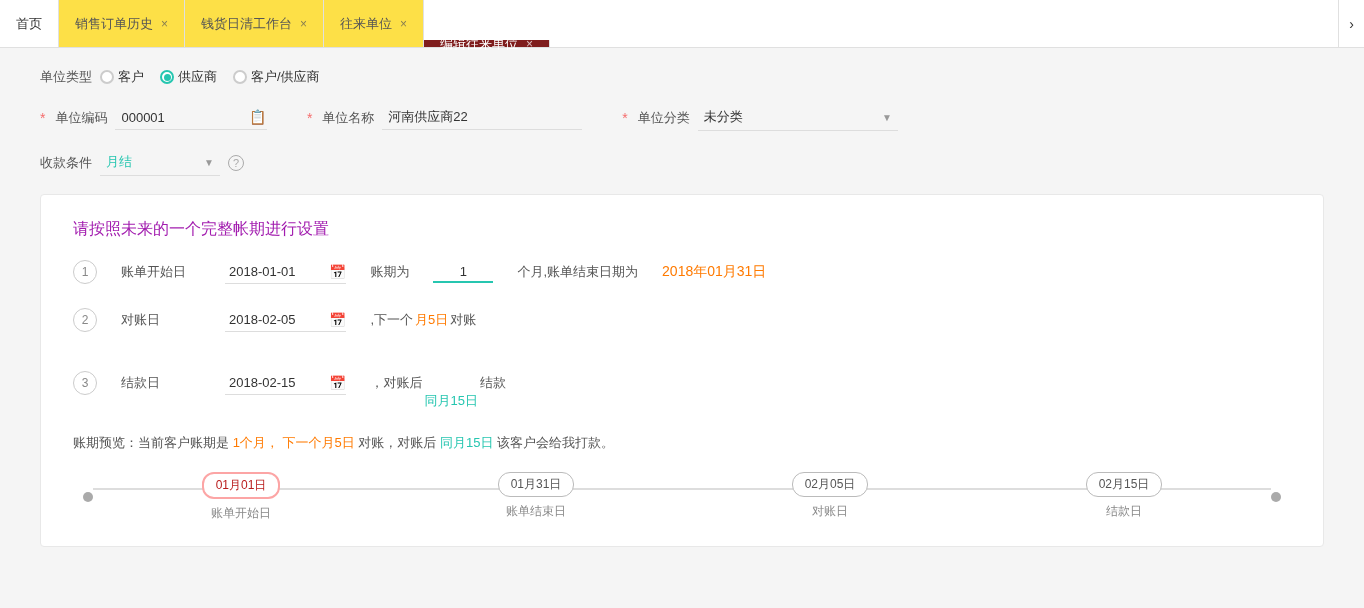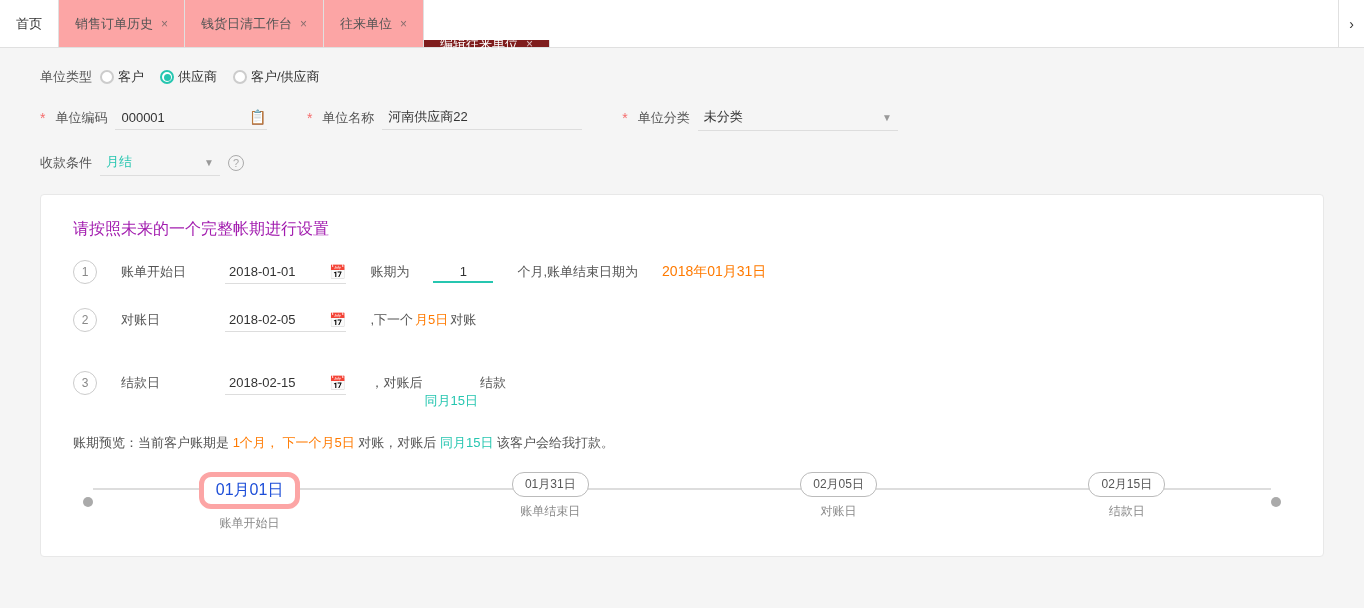--- a/index.html
+++ b/index.html
@@ -17,21 +17,21 @@
     .tab-item {
       display: flex;
       align-items: center;
       padding: 0 16px;
       cursor: pointer;
       font-size: 13px;
       color: #555;
       border-right: 1px solid #e0e0e0;
       white-space: nowrap;
       gap: 6px;
-      background: #fca5a5;
+      background: #fde047;
     }
     .tab-item.active {
       background: #7f1d1d;
       color: #fff;
       margin-top: 40px;
     }
     .tab-item.home {
       background: #fff;
       color: #333;
       border-right: 1px solid #e0e0e0;
@@ -405,21 +405,21 @@
     <div style="position:relative; padding: 0 10px;">
       <div style="display:flex; align-items:center; width:100%;">
 
         <div style="width:10px;height:10px;border-radius:50%;background:#aaa;flex-shrink:0;"></div>
 
         <div style="flex:1; position:relative; display:flex; align-items:flex-start; justify-content:space-around; padding-top:0;">
 
           <div style="position:absolute;top:16px;left:0;right:0;height:2px;background:#ddd;z-index:0;"></div>
 
           <div style="display:flex;flex-direction:column;align-items:center;gap:6px;z-index:1;">
-            <div style="border:5px solid #fca5a5;border-radius:12px;padding:3px 12px;background:#fff;font-size:16px;color:#1d4ed8;">01月01日</div>
+            <div style="border:2px solid #fca5a5;border-radius:12px;padding:3px 12px;background:#fff;font-size:12px;color:#b91c1c;">01月01日</div>
             <span style="font-size:12px;color:#888;">账单开始日</span>
           </div>
 
           <div style="display:flex;flex-direction:column;align-items:center;gap:6px;z-index:1;">
             <div style="border:1px solid #bbb;border-radius:12px;padding:3px 12px;background:#fff;font-size:12px;color:#555;">01月31日</div>
             <span style="font-size:12px;color:#888;">账单结束日</span>
           </div>
 
           <div style="display:flex;flex-direction:column;align-items:center;gap:6px;z-index:1;">
             <div style="border:1px solid #bbb;border-radius:12px;padding:3px 12px;background:#fff;font-size:12px;color:#555;">02月05日</div>

